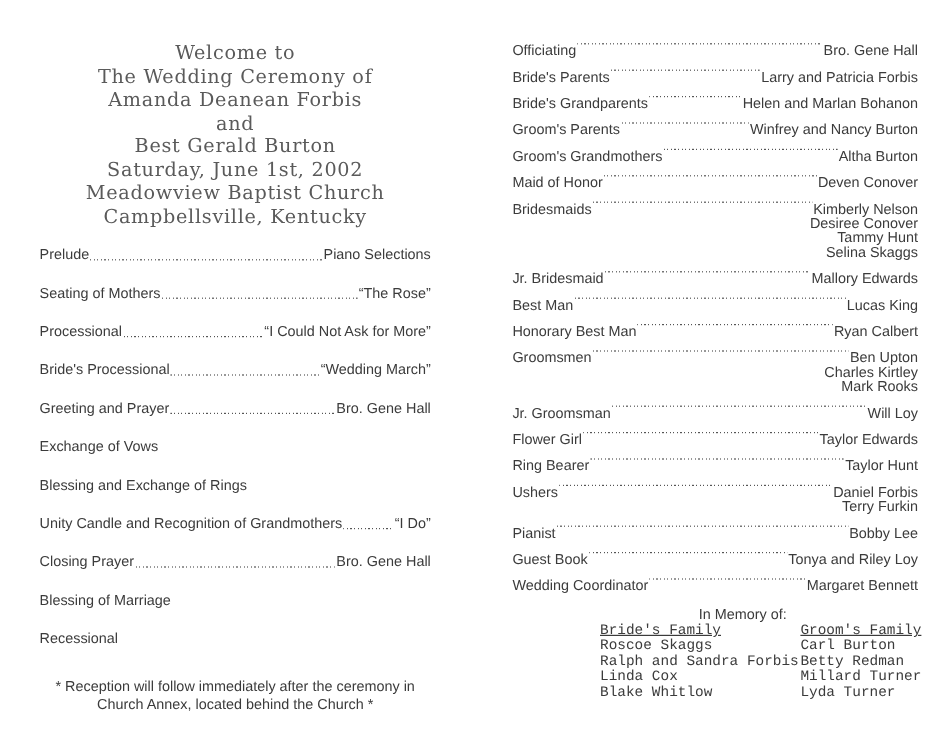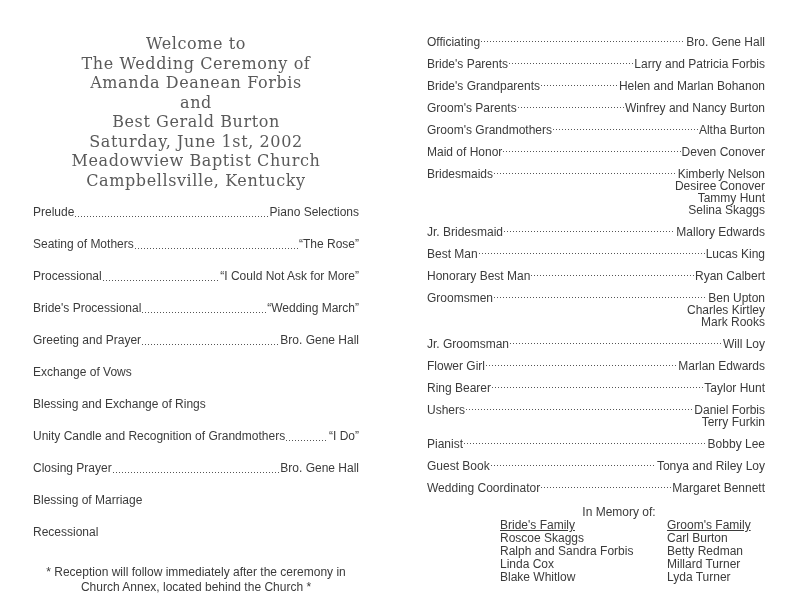--- a/index.html
+++ b/index.html
@@ -54,34 +54,34 @@
 
   
   .party {
     position: absolute;
     left: 427px; top: 36px; width: 338px;
     font-size: 12px;
   }
   .r-row { margin-bottom: 10px; }
   .r-main {
     display: flex;
-    align-items: center;
+    align-items: flex-start;
     line-height: 12px;
   }
   .extra {
     text-align: right;
     line-height: 12px;
   }
   .memorial {
     position: absolute;
     left: 450px; top: 506px; width: 338px;
     font-size: 12px;
   }
   .mem-title { text-align: center; line-height: 13px; }
-  .mem-cols { display: flex; padding-left: 50px; }
+  .mem-cols { display: flex; padding-left: 50px; font-family: Liberation Mono, monospace; }
   .mem-col  { width: 167px; }
   .mem-col:last-child { width: auto; flex: 1; }
   .mem-head { text-decoration: underline; line-height: 13px; }
   .mem-name { line-height: 13px; }
 </style>
 </head>
 <body>
 
 <div class="page">
 
@@ -311,21 +311,21 @@
         </div>
         <div>
           
         </div>
       </div>
 
       <div class="r-row">
         <div class="r-main">
           <span class="label">Flower Girl</span>
           <span class="leader"></span>
-          <span class="value">Marlan Edwards</span>
+          <span class="value">Taylor Edwards</span>
         </div>
         <div>
           
         </div>
       </div>
 
       <div class="r-row">
         <div class="r-main">
           <span class="label">Ring Bearer</span>
           <span class="leader"></span>

